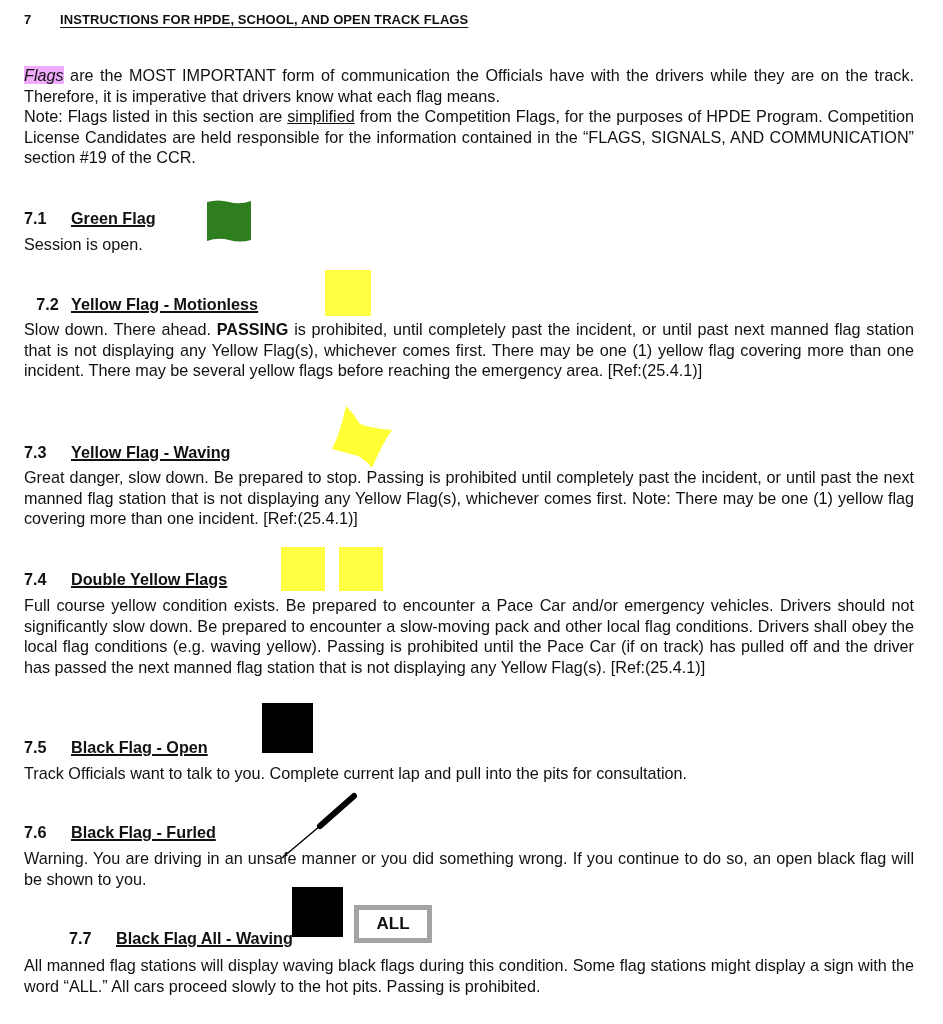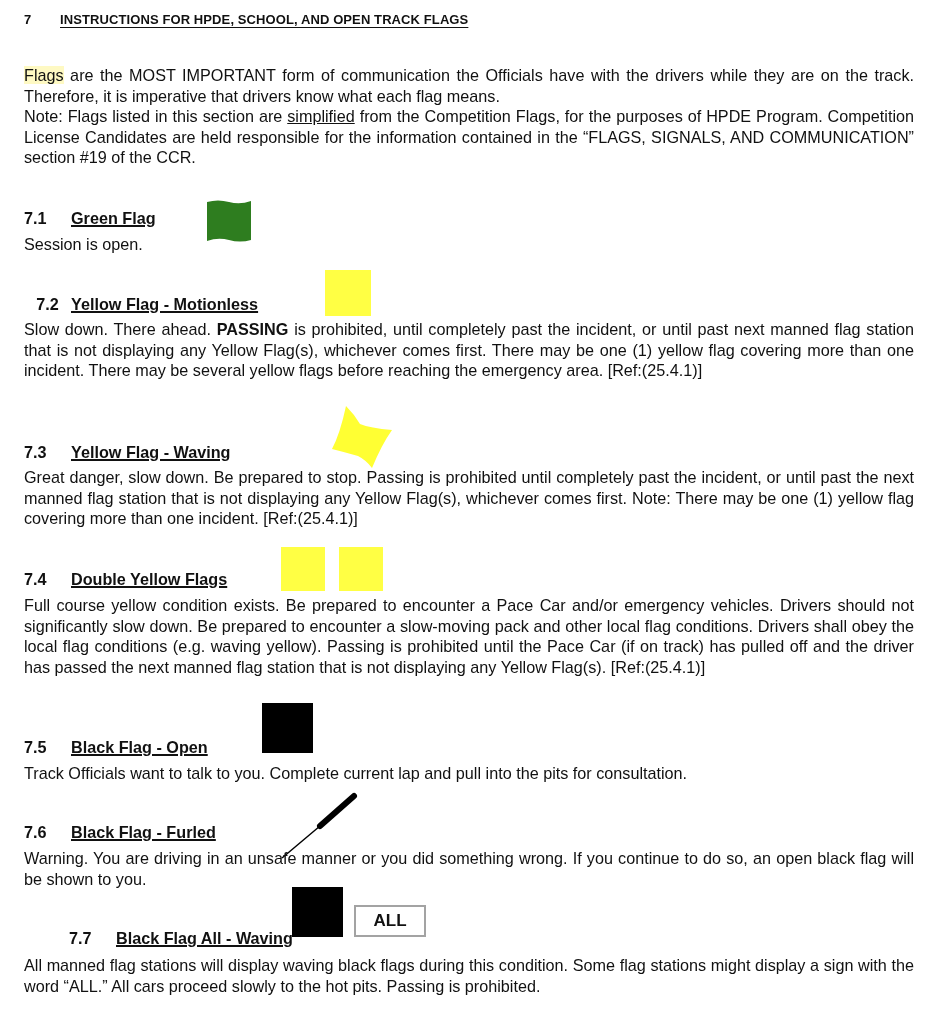--- a/index.html
+++ b/index.html
@@ -9,29 +9,29 @@
   }
   .abs { position: absolute; }
   .title {
     left: 24px; top: 12px; font-weight: bold; font-size: 13px; letter-spacing: 0.1px;
   }
   .title .num { display: inline-block; width: 36px; }
   .title .txt { text-decoration: underline; text-underline-offset: 3px; }
   .para {
     left: 24px; width: 890px; line-height: 20.6px; text-align: justify; font-size: 16.2px;
   }
-  .hl { background: #fef9c3; }
+  .hl { background: #f0abfc; font-style: italic; }
   .ul { text-decoration: underline; }
   .heading { left: 24px; font-weight: bold; font-size: 16.2px; text-decoration: underline; }
   .heading .num { display: inline-block; width: 47px; }
   .heading .txt { text-decoration: underline; text-underline-offset: 2px; }
   .flag { position: absolute; }
   .all-sign {
     position: absolute; left: 354px; top: 905px; width: 68px; height: 28px;
-    border: 2px solid #a3a3a3; background: #fff; font-weight: bold; font-size: 17px;
+    border: 5px solid #a3a3a3; background: #fff; font-weight: bold; font-size: 17px;
     display: flex; align-items: center; justify-content: center;
   }
 </style>
 </head>
 <body>
 
 <div class="abs title">
   <span class="num">7</span><span class="txt">INSTRUCTIONS FOR HPDE, SCHOOL, AND OPEN TRACK FLAGS</span>
 </div>
 

